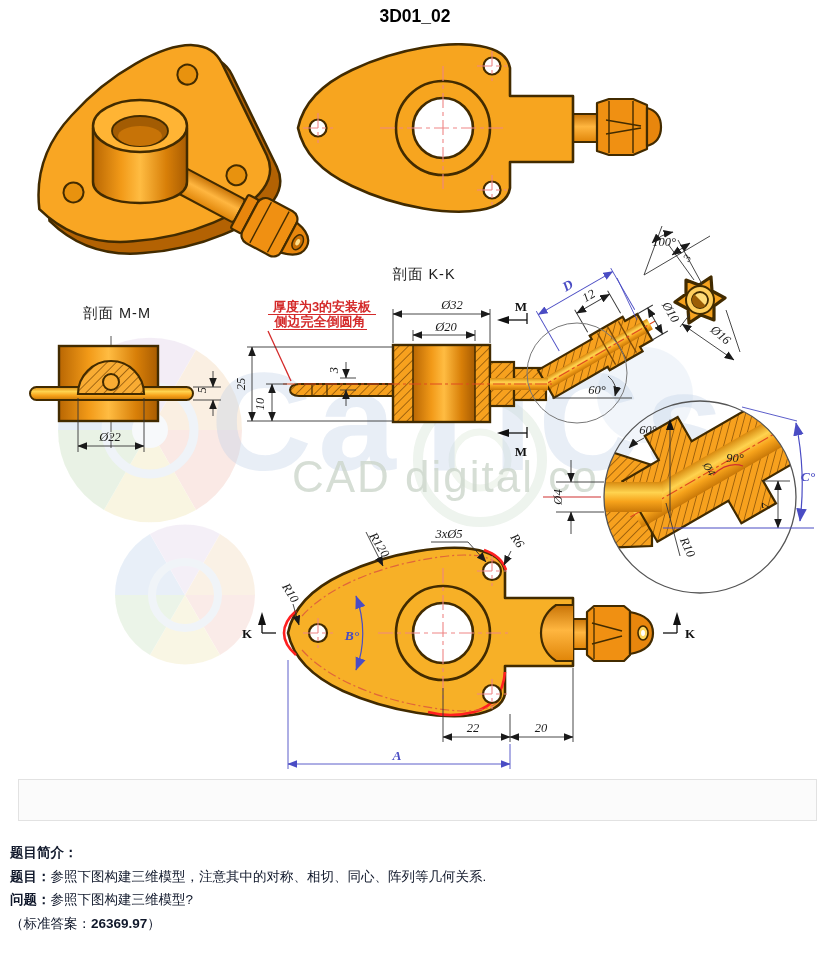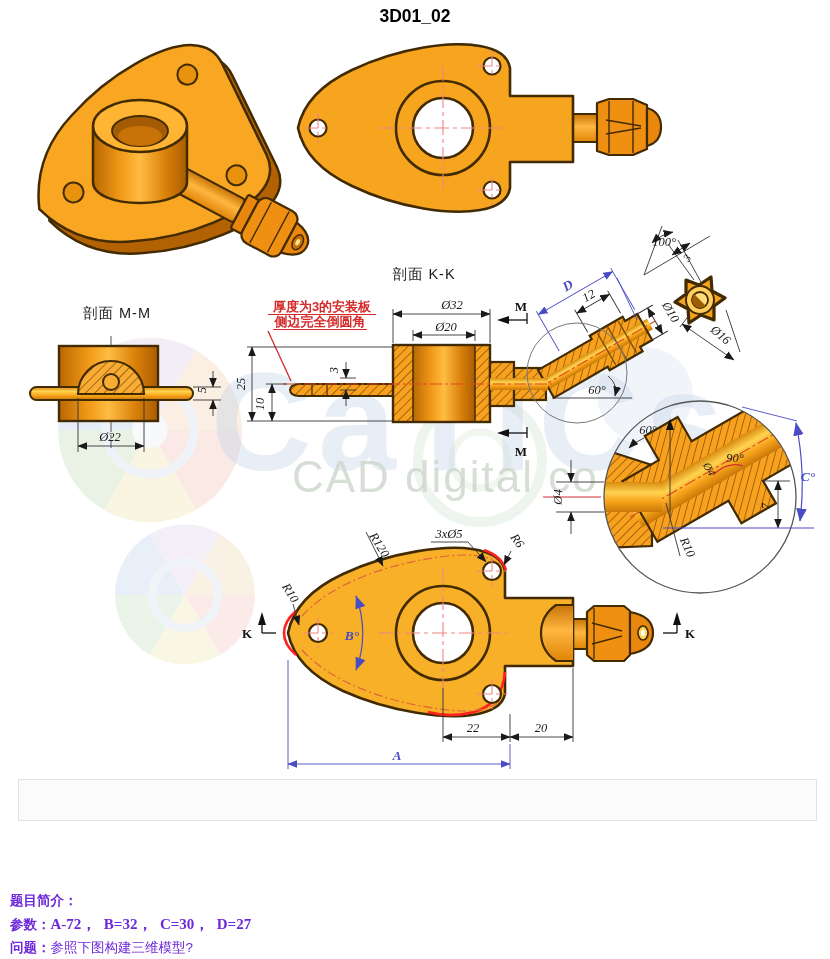--- a/index.html
+++ b/index.html
@@ -11,21 +11,21 @@
   .dimS{font:italic 11px "Liberation Serif",serif;fill:#1a1a1a;}
   .dimB{font:italic 13.5px "Liberation Serif",serif;fill:#4a4cc4;font-weight:bold;}
   .cjk{font-size:14.5px;fill:#1c1c1c;letter-spacing:1px;}
   .mk{font:13px "Liberation Serif",serif;fill:#111;font-weight:bold;}
   .red{fill:#d42a2a;font-size:13px;font-weight:bold;}
   .wmBig{font:bold 140px "Liberation Sans",sans-serif;fill:#c3d2e8;opacity:.38;letter-spacing:6px;}
   .wmSub{font:44px "Liberation Sans",sans-serif;fill:#ccd6cb;opacity:.8;letter-spacing:2px;}
   .ttl{font-size:17.5px;font-weight:bold;fill:#000;}
   #answerbox{position:absolute;left:18px;top:779px;width:797px;height:40px;
              border:1px solid #e2e2e2;background:#fbfbfb;}
-  .footer{position:absolute;left:10px;top:841px;font-size:13.5px;color:#6d28d9;margin-top:48px;}
+  .footer{position:absolute;left:10px;top:841px;font-size:13.5px;color:#0f172a;}
   .frow{height:23.5px;line-height:23.5px;white-space:pre;}
   .b{font-weight:bold;}
   .pv{font-family:"Liberation Serif",serif;font-weight:bold;font-size:15px;}
 </style>
 </head>
 <body>
 
 <svg id="stage" width="830" height="830" viewBox="0 0 830 830">
 <defs>
   <pattern id="h" width="6.5" height="6.5" patternUnits="userSpaceOnUse" patternTransform="rotate(45)">
@@ -440,15 +440,16 @@
     <line x1="288" y1="764" x2="510" y2="764" marker-start="url(#aSb)" marker-end="url(#aEb)"></line>
   </g>
   <text class="dimB" x="397" y="760" text-anchor="middle">A</text>
 </g>
 </svg>
 
 <div id="answerbox"></div>
 
 <div class="footer">
   <div class="frow"><span class="b">题目简介：</span></div>
-  <div class="frow"><span class="b">参数：</span><span class="pv">A-72，  B=32，  C=30，  D=27</span></div>
+  <div class="frow"><span class="b">题目：</span><span>参照下图构建三维模型，注意其中的对称、相切、同心、阵列等几何关系.</span></div>
   <div class="frow"><span class="b">问题：</span><span>参照下图构建三维模型?</span></div>
+  <div class="frow"><span>（标准答案：</span><span class="b">26369.97</span><span>）</span></div>
 </div>
 
 </body></html>

